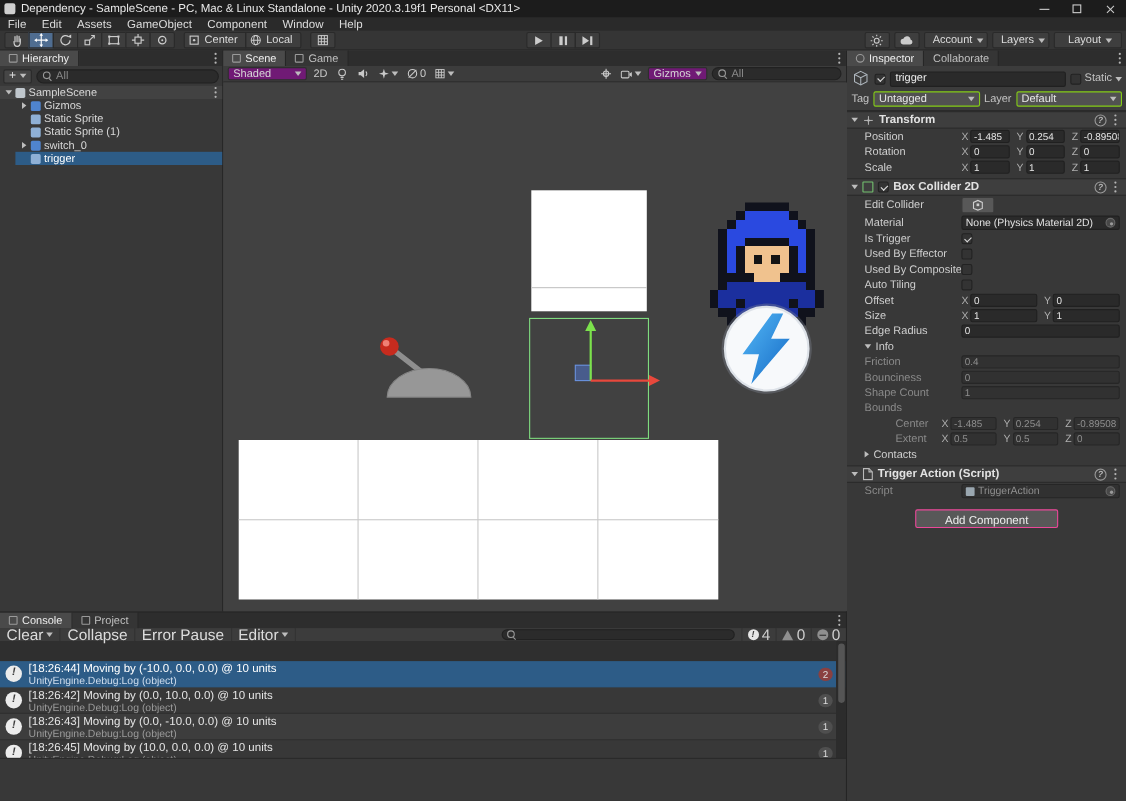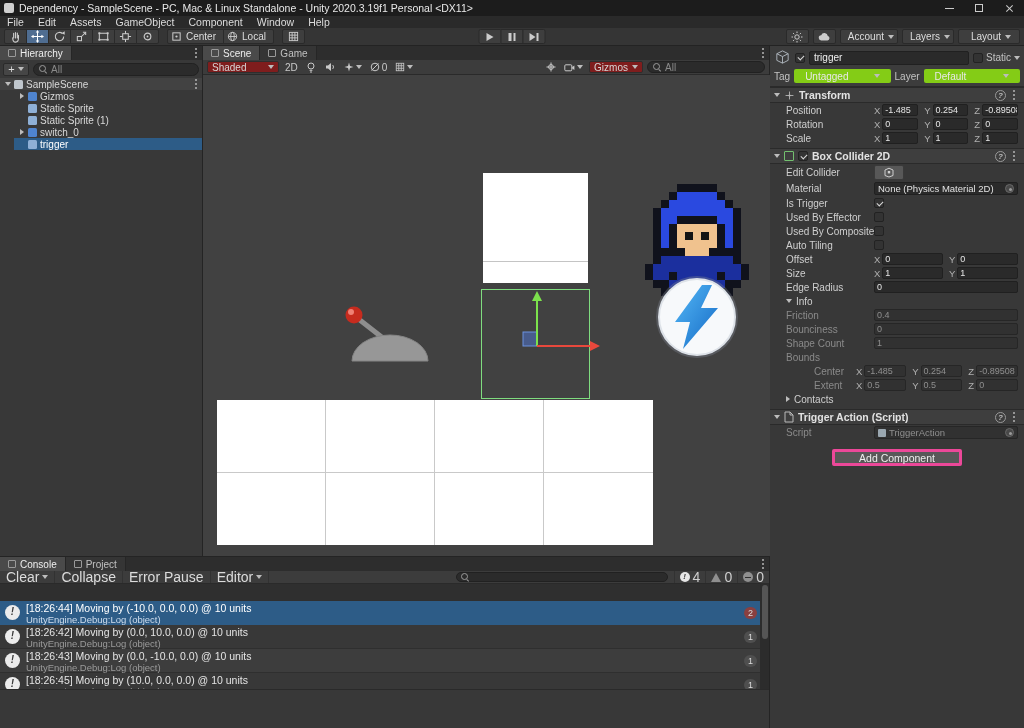--- a/index.html
+++ b/index.html
@@ -66,58 +66,58 @@
   .hrow.sel{background:#2d5c87;color:#fff}
   .fold{width:9px;height:9px;display:flex;align-items:center;justify-content:center;margin-right:1px;flex:none}
   .indent1{margin-left:14px}
   .obj-ic{width:9px;height:9px;border-radius:1.5px;background:#8fb0d6;margin:0 3px 0 1px;flex:none}
   .obj-ic.blue{background:#4f84cf}
   .scene-ic{width:9px;height:9px;border-radius:1.5px;background:#bfc6cc;margin:0 3px 0 1px;flex:none}
 
   
   .sceneview{position:absolute;left:203px;top:46px;width:567px;height:510px;background:#414141;border-right:1px solid #242424}
   .sv-toolbar{position:absolute;left:0;top:14px;width:100%;height:15px;background:#3c3c3c;border-bottom:1px solid #2a2a2a;display:flex;align-items:center;padding:0 4px;gap:4px;font-size:10px;color:#d6d6d6}
-  .sv-drop{height:12px;background:#7f1d1d;border:1px solid #2e2e2e;border-radius:2px;display:flex;align-items:center;gap:4px;padding:0 4px}
+  .sv-drop{height:12px;background:#701a75;border:1px solid #2e2e2e;border-radius:2px;display:flex;align-items:center;gap:4px;padding:0 4px}
   .sv-btn{height:12px;min-width:15px;display:flex;align-items:center;justify-content:center;gap:2px;padding:0 2px;color:#c9c9c9}
   .sv-right{margin-left:auto;display:flex;align-items:center;gap:4px}
   .sv-search{width:118px;height:12px;background:#2b2b2b;border:1px solid #212121;border-radius:6px;display:flex;align-items:center;gap:4px;padding:0 5px;color:#8a8a8a}
   .canvas{position:absolute;left:0;top:29px;width:567px;height:481px;background:#414141;overflow:hidden}
   .white-sprite{position:absolute;background:#fff}
   .sprite-line{position:absolute;left:0;right:0;height:1px;background:#c4c4c4}
   .grid-sprite{position:absolute;background:#fff}
   .gline-v{position:absolute;top:0;bottom:0;width:1px;background:#c9c9c9}
   .gline-h{position:absolute;left:0;right:0;height:1px;background:#c9c9c9}
   .collider-box{position:absolute;border:1px solid #7fdc7f}
 
   
   .inspector{position:absolute;left:770px;top:46px;width:254px;height:682px;background:#383838}
   .insp-header{background:#3c3c3c;border-bottom:1px solid #2a2a2a;padding:3px 4px;display:flex;flex-direction:column;gap:3px}
   .name-fld{flex:1;height:14px;background:#2a2a2a;border:1px solid #202020;border-radius:2px;display:flex;align-items:center;padding:0 4px;font-size:10px;color:#efefef}
   .small-lbl{font-size:10px;color:#c3c3c3}
-  .drop{height:14px;background:#515151;border:7px solid #84cc16;border-radius:2px;display:flex;align-items:center;padding:0 4px;font-size:10px;color:#e8e8e8;gap:4px}
+  .drop{height:14px;background:#515151;border:1px solid #84cc16;border-radius:2px;display:flex;align-items:center;padding:0 4px;font-size:10px;color:#e8e8e8;gap:4px}
   .drop .tri-d{margin-left:auto}
   .comp-head{height:16px;background:#3e3e3e;border-top:1px solid #2a2a2a;border-bottom:1px solid #2a2a2a;display:flex;align-items:center;padding:0 4px;gap:4px;font-weight:bold;font-size:10.5px;color:#e2e2e2}
   .head-right{margin-left:auto;display:flex;align-items:center;gap:2px}
   .qmark{width:11px;height:11px;border-radius:50%;border:1px solid #9a9a9a;color:#b9b9b9;font-size:8px;font-weight:bold;display:flex;align-items:center;justify-content:center}
   .qmark::after{content:"?"}
   .irow{min-height:14px;display:flex;align-items:center;padding:1px 6px 1px 16px;font-size:10px;color:#cfcfcf}
   .ilabel{width:88px;flex:none;white-space:nowrap;overflow:hidden}
   .axis{margin:0 2px 0 6px;color:#b0b0b0;font-size:9.5px;flex:none}
   .axis.f{margin-left:0}
   .nfld{flex:1;min-width:0;height:12px;background:#2a2a2a;border:1px solid #202020;border-radius:2px;padding:0 2px;display:flex;align-items:center;font-size:9px;color:#e6e6e6;overflow:hidden;white-space:nowrap}
   .objfld{flex:1;min-width:0;height:13px;background:#2a2a2a;border:1px solid #202020;border-radius:2px;padding:0 3px;display:flex;align-items:center;gap:3px;font-size:9.5px;color:#e2e2e2;overflow:hidden;white-space:nowrap}
   .picker{flex:none;width:9px;height:9px;border-radius:50%;background:#484848;border:1px solid #686868;margin-left:auto;position:relative}
   .picker::after{content:"";position:absolute;left:2.5px;top:2.5px;width:3px;height:3px;border-radius:50%;background:#9a9a9a}
   .mini-obj-ic{width:8px;height:8px;background:#7f98b5;border-radius:1px;flex:none}
   .dis{color:#8a8a8a}
   .dis .ilabel{color:#8a8a8a}
   .dis .nfld,.dis .objfld{background:#313131;border-color:#262626;color:#8f8f8f}
   .ecbtn{width:30px;height:15px;background:#585858;border:1px solid #3a3a3a;border-radius:2px;display:flex;align-items:center;justify-content:center}
   .bc-icon{width:10px;height:10px;border:1.5px solid #73c06f;border-radius:1px;flex:none}
-  .addc{margin:9px auto 0;width:130px;height:17px;background:#585858;border:3px solid #ec4899;border-radius:2px;display:flex;align-items:flex-start;justify-content:center;font-size:10.5px;color:#eee}
+  .addc{margin:9px auto 0;width:130px;height:17px;background:#585858;border:1px solid #ec4899;border-radius:2px;display:flex;align-items:flex-end;justify-content:center;font-size:10.5px;color:#eee}
 
   
   .console{position:absolute;left:0;top:556px;width:770px;height:172px;background:#2f2f2f;border-top:1px solid #242424;border-right:1px solid #242424}
   .con-toolbar{height:13px;background:#3c3c3c;border-bottom:1px solid #2a2a2a;display:flex;align-items:center;font-size:14px;color:#dcdcdc}
   .con-btn{padding:0 6px;height:100%;display:flex;align-items:center;gap:3px;border-right:1px solid #323232}
   .con-search{margin-left:auto;width:212px;height:10px;background:#2b2b2b;border:1px solid #212121;border-radius:5px;display:flex;align-items:center;padding:0 4px;margin-right:6px}
   .con-count{display:flex;align-items:center;gap:3px;padding:0 5px;height:100%;border-left:1px solid #323232;color:#cfcfcf}
   .ic-info{width:10px;height:10px;border-radius:50%;background:#e6e6e6;position:relative;flex:none}
   .ic-info::after{content:"!";position:absolute;left:0;top:-0.5px;width:10px;text-align:center;font-size:8px;font-weight:bold;color:#3a3a3a}
   .ic-warn{width:0;height:0;border-left:5px solid transparent;border-right:5px solid transparent;border-bottom:9px solid #8f8f8f;flex:none}
@@ -571,20 +571,32 @@
       </defs>
       <circle cx="43" cy="43" r="41" fill="rgba(125,132,145,0.38)"></circle>
       <circle cx="43" cy="43" r="38" fill="#f7f9fb"></circle>
       <circle cx="43" cy="43" r="38" fill="none" stroke="#dde2e8" stroke-width="2"></circle>
       <path d="M48 11 L21 48 L36 48 L29 75 L64 34 L47 34 L58 11 Z" fill="url(#boltg)"></path>
     </svg>
   </div>
 </div>
 
 <div class="inspector">
+  <div class="pane-tabs">
+    <span class="pane-tab active">
+      <i class="tab-ic" style="border-radius:50%"></i>
+      <span>Inspector</span>
+    </span>
+    <span class="pane-tab">
+      <span>Collaborate</span>
+    </span>
+    <span class="pane-kebab">
+        <i class="kebab"></i>
+      </span>
+  </div>
 
   <div class="insp-header">
     <div class="row" style="gap:4px">
       <svg width="17" height="17" viewBox="0 0 18 18" fill="none" stroke="#aeb6bd" stroke-width="1">
           <path d="M9 2l6 3v7l-6 3-6-3V5z"></path>
           <path d="M3 5l6 3 6-3M9 8v7"></path>
         </svg>
       <span class="cb on"></span>
       <span class="name-fld">
           <span>trigger</span>

